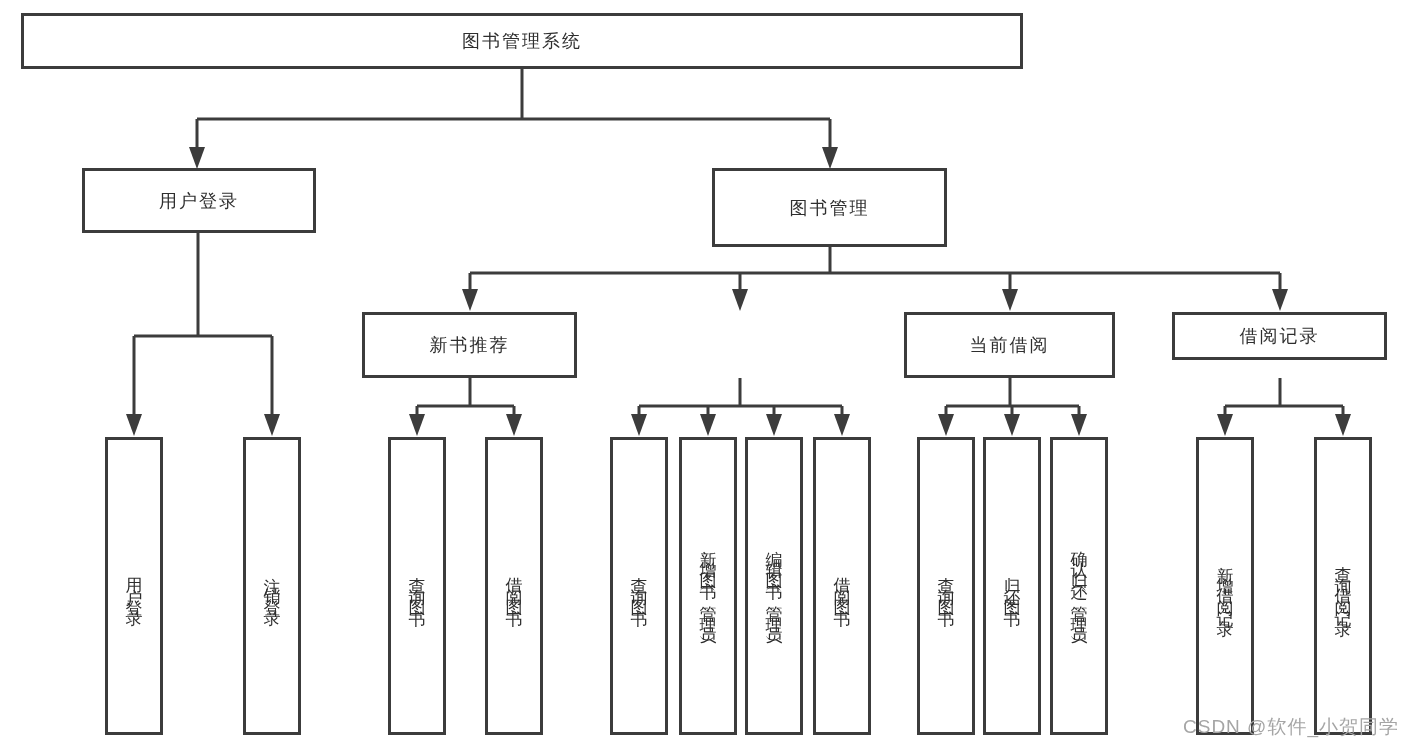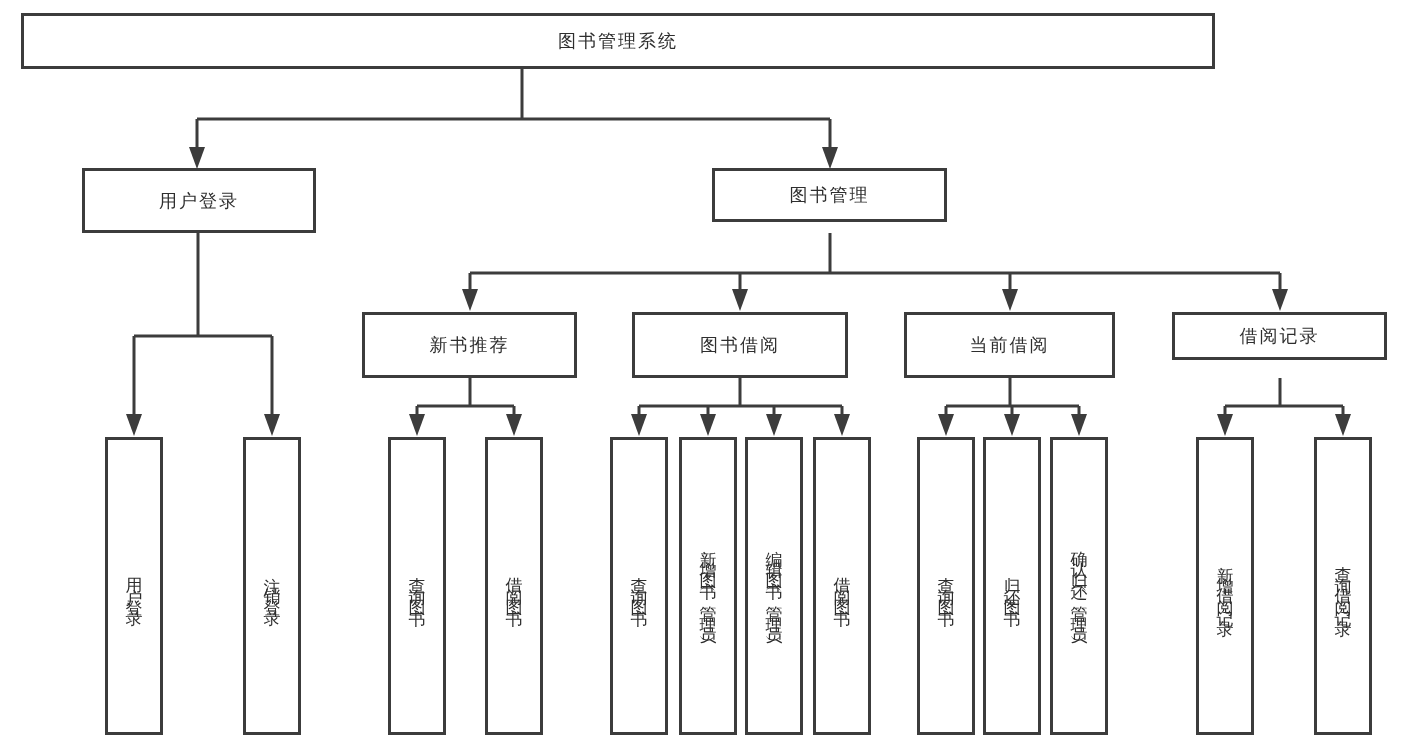--- a/index.html
+++ b/index.html
@@ -113,36 +113,33 @@
       <polygon class="arrowhead" points="1071,414 1087,414 1079,436"></polygon>
     </g>
 
     <g>
       <path class="stroke" d="M1280 378 V406 M1225 406 H1343 M1225 406 V416 M1343 406 V416"></path>
       <polygon class="arrowhead" points="1217,414 1233,414 1225,436"></polygon>
       <polygon class="arrowhead" points="1335,414 1351,414 1343,436"></polygon>
     </g>
   </svg>
 
-  <div class="node" style="left:21px; top:13px; width:1194px; height:56px;">
+  <div class="node" style="left:21px; top:13px; width:1002px; height:56px;">
     <span class="h-label">图书管理系统</span>
   </div>
 
   <div class="node" style="left:82px; top:168px; width:234px; height:65px;">
     <span class="h-label">用户登录</span>
   </div>
-  <div class="node" style="left:712px; top:168px; width:235px; height:54px;">
+  <div class="node" style="left:712px; top:168px; width:235px; height:79px;">
     <span class="h-label">图书管理</span>
   </div>
 
   <div class="node" style="left:362px; top:312px; width:215px; height:66px;">
     <span class="h-label">新书推荐</span>
-  </div>
-  <div class="node" style="left:632px; top:312px; width:216px; height:66px;">
-    <span class="h-label">图书借阅</span>
   </div>
   <div class="node" style="left:904px; top:312px; width:211px; height:66px;font-family:Liberation Serif, serif;">
     <span class="h-label">当前借阅</span>
   </div>
   <div class="node" style="left:1172px; top:312px; width:215px; height:48px;">
     <span class="h-label">借阅记录</span>
   </div>
 
   <div class="node" style="left:105px; top:437px; width:58px; height:298px;">
     <span class="v-label">用户登录</span>
@@ -177,14 +174,15 @@
   <div class="node" style="left:1050px; top:437px; width:58px; height:298px;">
     <span class="v-label">确认归还（管理员）</span>
   </div>
   <div class="node" style="left:1196px; top:437px; width:58px; height:298px;">
     <span class="v-label">新增借阅记录</span>
   </div>
   <div class="node" style="left:1314px; top:437px; width:58px; height:298px;">
     <span class="v-label">查询借阅记录</span>
   </div>
 
+  <div class="watermark">CSDN @软件_小贺同学</div>
 
 </div>
 
 </body></html>

